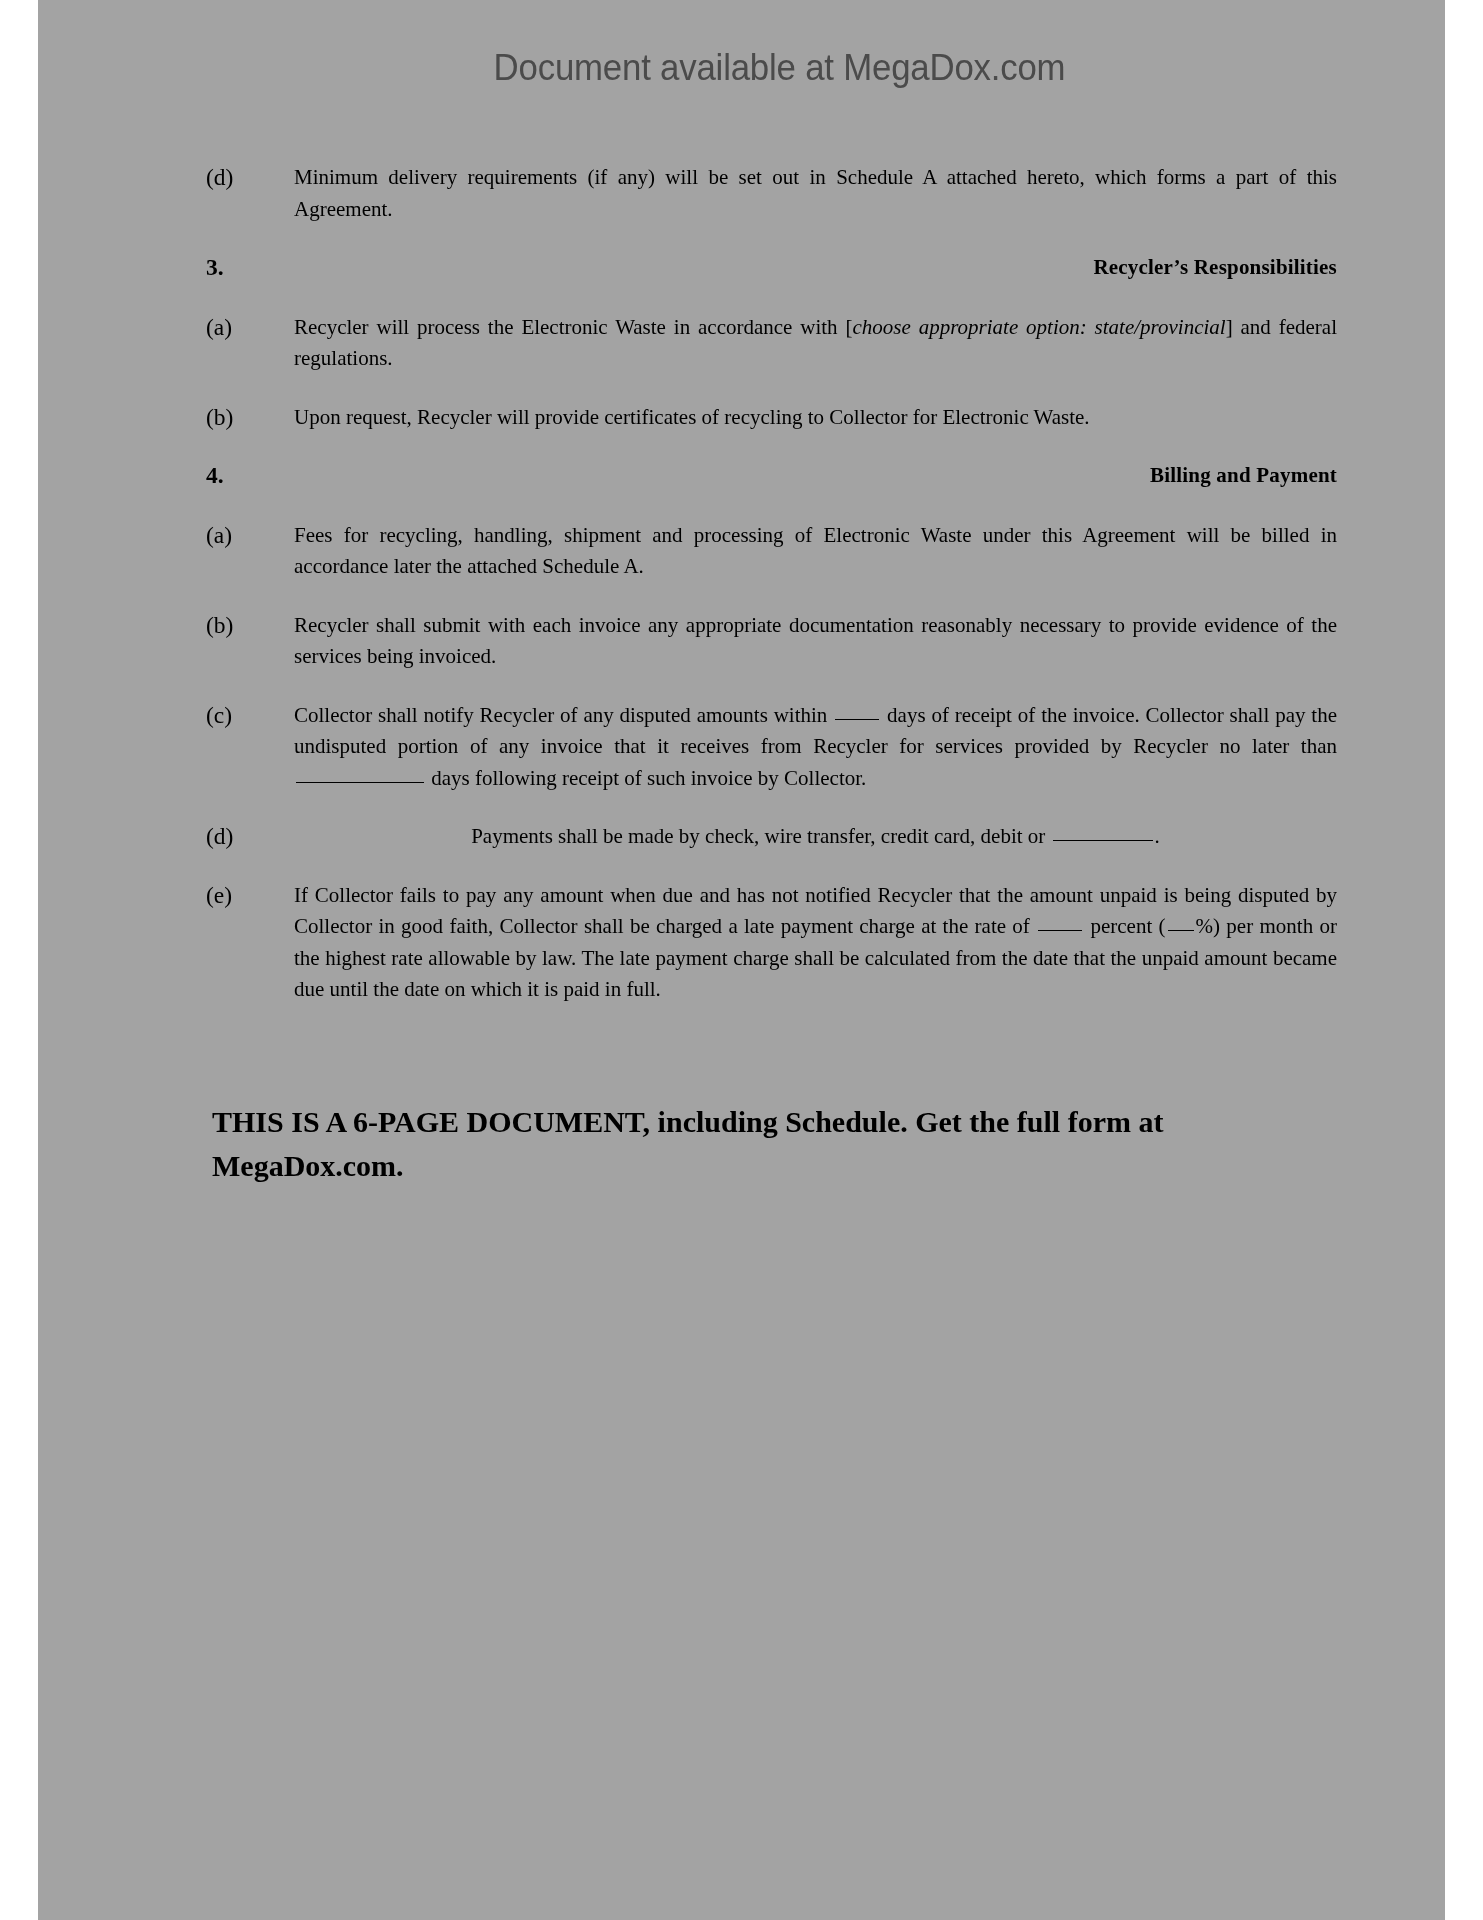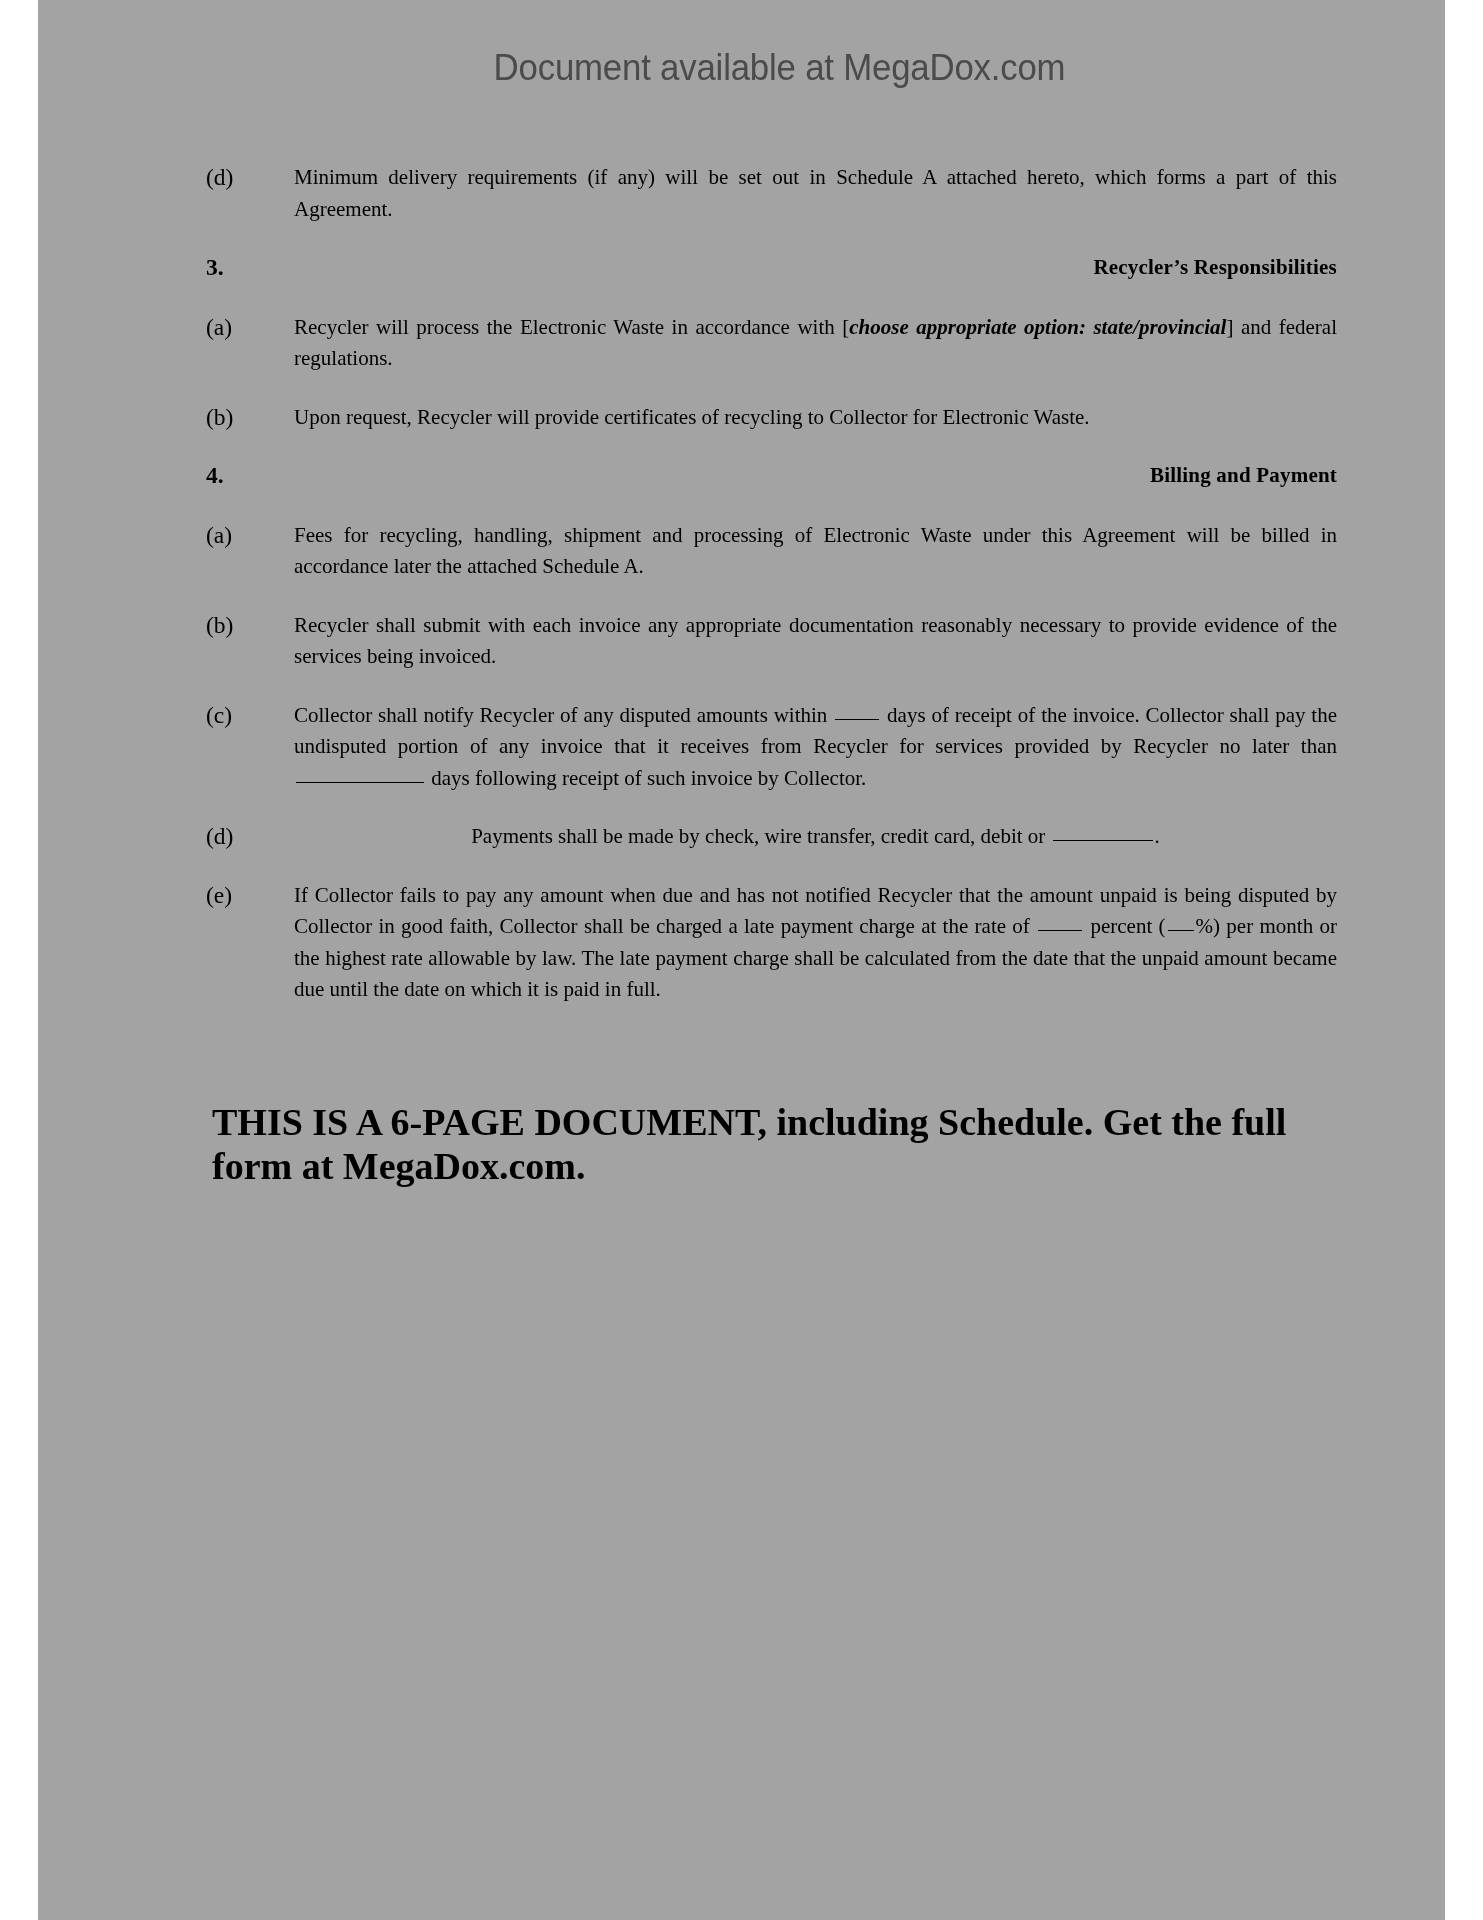--- a/index.html
+++ b/index.html
@@ -75,21 +75,21 @@
   }
   .clause-text.bold {
     font-weight: bold;
     text-align: right;
     letter-spacing: 0.2px;
   }
   .clause-text.noj {
     text-align: center;
   }
 
-  .ital { font-style: italic; font-weight: bold; }
+  .ital { font-style: italic; }
 
   
   .blank {
     display: inline-block;
     border-bottom: 1.6px solid #000;
     vertical-align: baseline;
     height: 0.92em;
     margin: 0 2px;
   }
   .blank.w-sm  { width: 44px; }
@@ -99,21 +99,21 @@
 
   
   .clause.heading { margin-bottom: 28px; }
 
   
   .closing-notice {
     position: absolute;
     top: 1100px;
     left: 174px;
     width: 1140px;
-    font-size: 38px;
+    font-size: 30px;
     line-height: 44px;
     font-weight: bold;
     text-align: left;
     color: #000;
   }
 </style>
 </head>
 <body>
 
 <div class="page">

